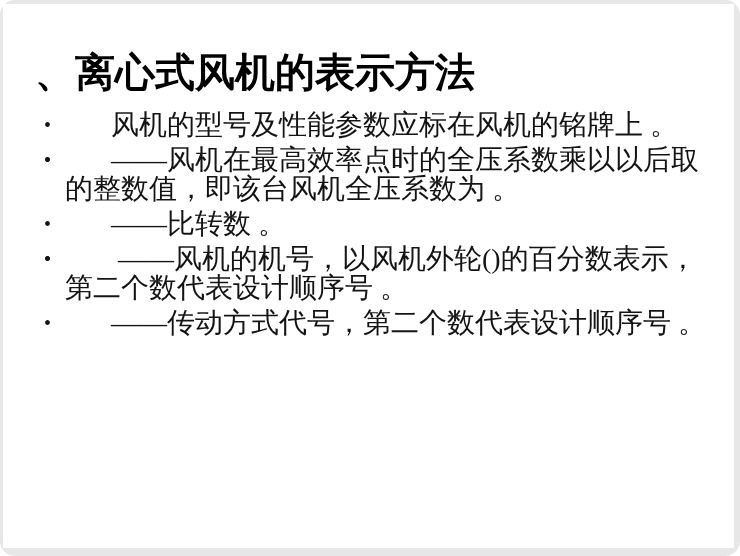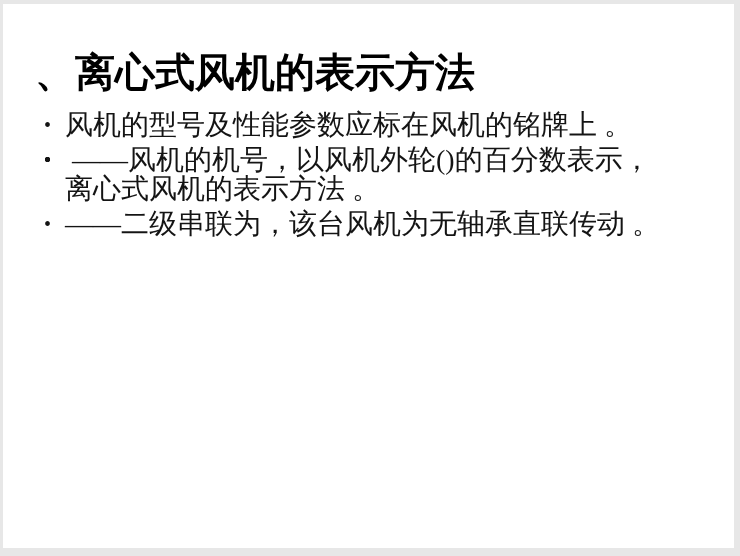--- a/index.html
+++ b/index.html
@@ -10,20 +10,21 @@
     width: 740px;
     height: 556px;
     overflow: hidden;
     font-family: "Liberation Serif", "DejaVu Serif", serif;
   }
   .viewport {
     position: relative;
     width: 740px;
     height: 556px;
     background: #e7e7e7; 
+    border-radius: 15px;
   }
   .slide {
     position: absolute;
     left: 3px;
     top: 4px;
     width: 731px;
     height: 544px;
     background: #ffffff; 
     overflow: hidden;
   }
@@ -53,20 +54,21 @@
     position: absolute;
     left: 41px;
     top: 1px;
     font-size: 20px;
     line-height: 29px;
     color: #141414;
   }
   .bullet-text {
     white-space: pre-wrap;
     word-break: keep-all;
+    margin-left: 46px;
   }
 </style>
 </head>
 <body>
 
 <div class="viewport">
   <div class="slide">
 
     <h1 class="slide-title">、离心式风机的表示方法</h1>
 
@@ -76,36 +78,39 @@
         <span class="bullet-marker">•</span>
         <span class="bullet-text">风机的型号及性能参数应标在风机的铭牌上 。</span>
       </li>
 
       <li class="bullet-item">
         <span class="bullet-marker">•</span>
       </li>
 
       <li class="bullet-item">
         <span class="bullet-marker">•</span>
+        <span class="bullet-text">——风机在最高效率点时的全压系数乘以以后取
+的整数值，即该台风机全压系数为 。</span>
       </li>
 
       <li class="bullet-item">
         <span class="bullet-marker">•</span>
+        <span class="bullet-text">——比转数 。</span>
       </li>
 
       <li class="bullet-item">
         <span class="bullet-marker">•</span>
       </li>
 
       <li class="bullet-item">
         <span class="bullet-marker">•</span>
         <span class="bullet-text"> ——风机的机号，以风机外轮()的百分数表示，
-离心式风机的表示方法 。</span>
+第二个数代表设计顺序号 。</span>
       </li>
 
       <li class="bullet-item">
         <span class="bullet-marker">•</span>
-        <span class="bullet-text">——二级串联为，该台风机为无轴承直联传动 。</span>
+        <span class="bullet-text">——传动方式代号，第二个数代表设计顺序号 。</span>
       </li>
 
     </ul>
   </div>
 </div>
 
 </body></html>

